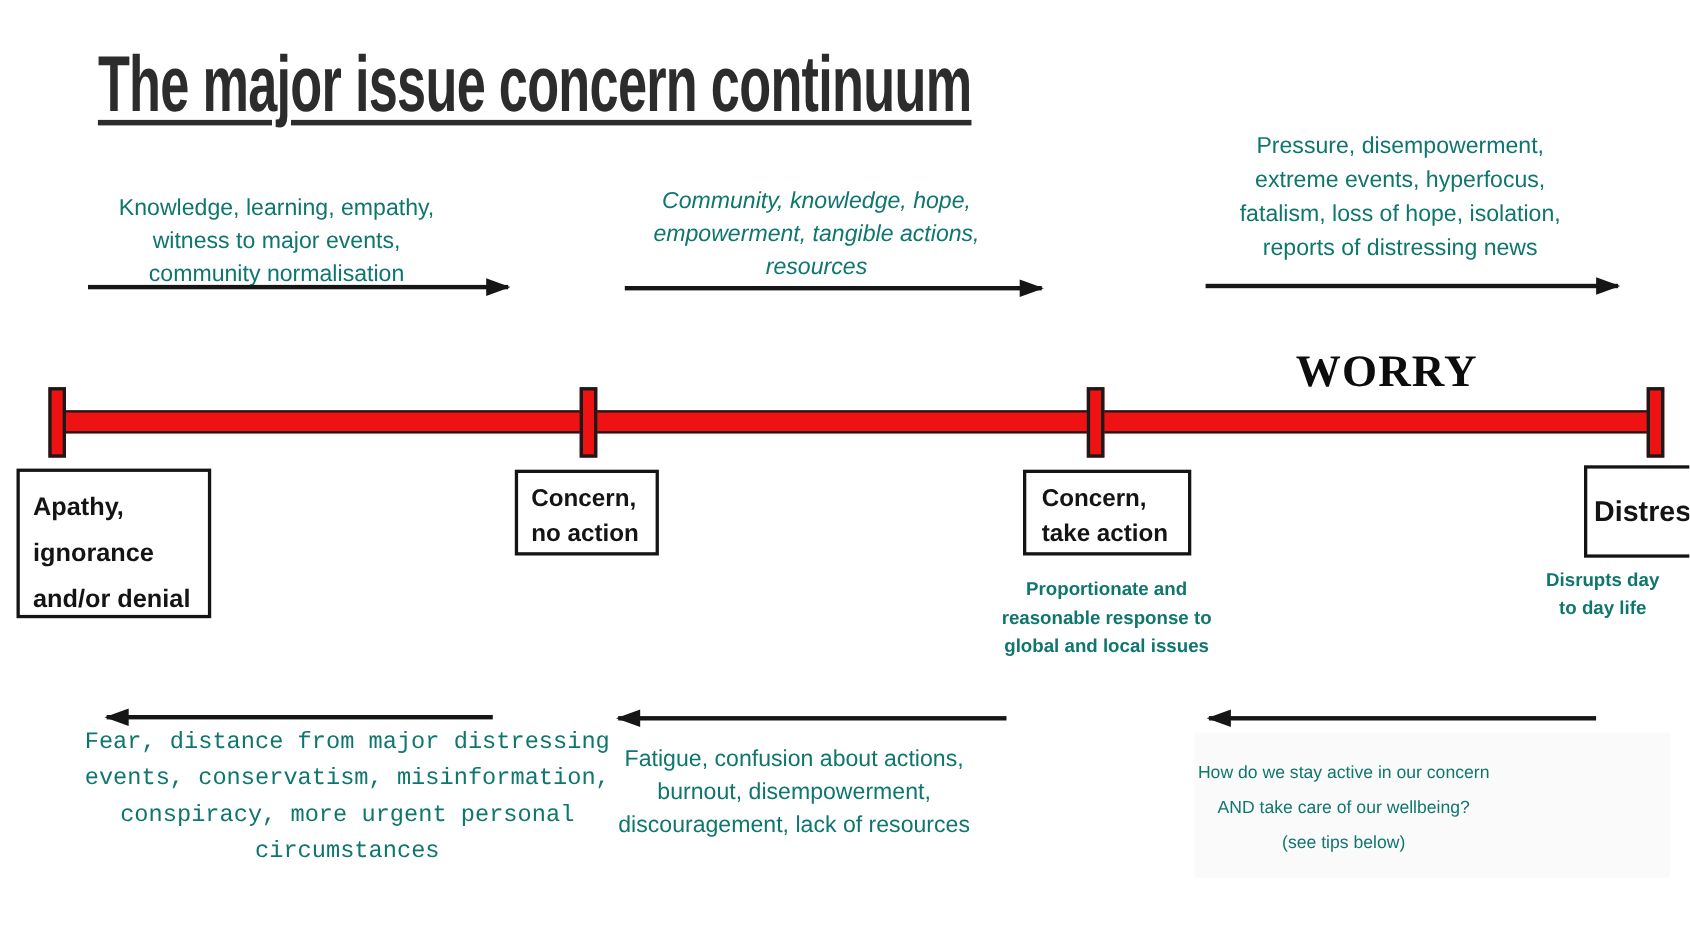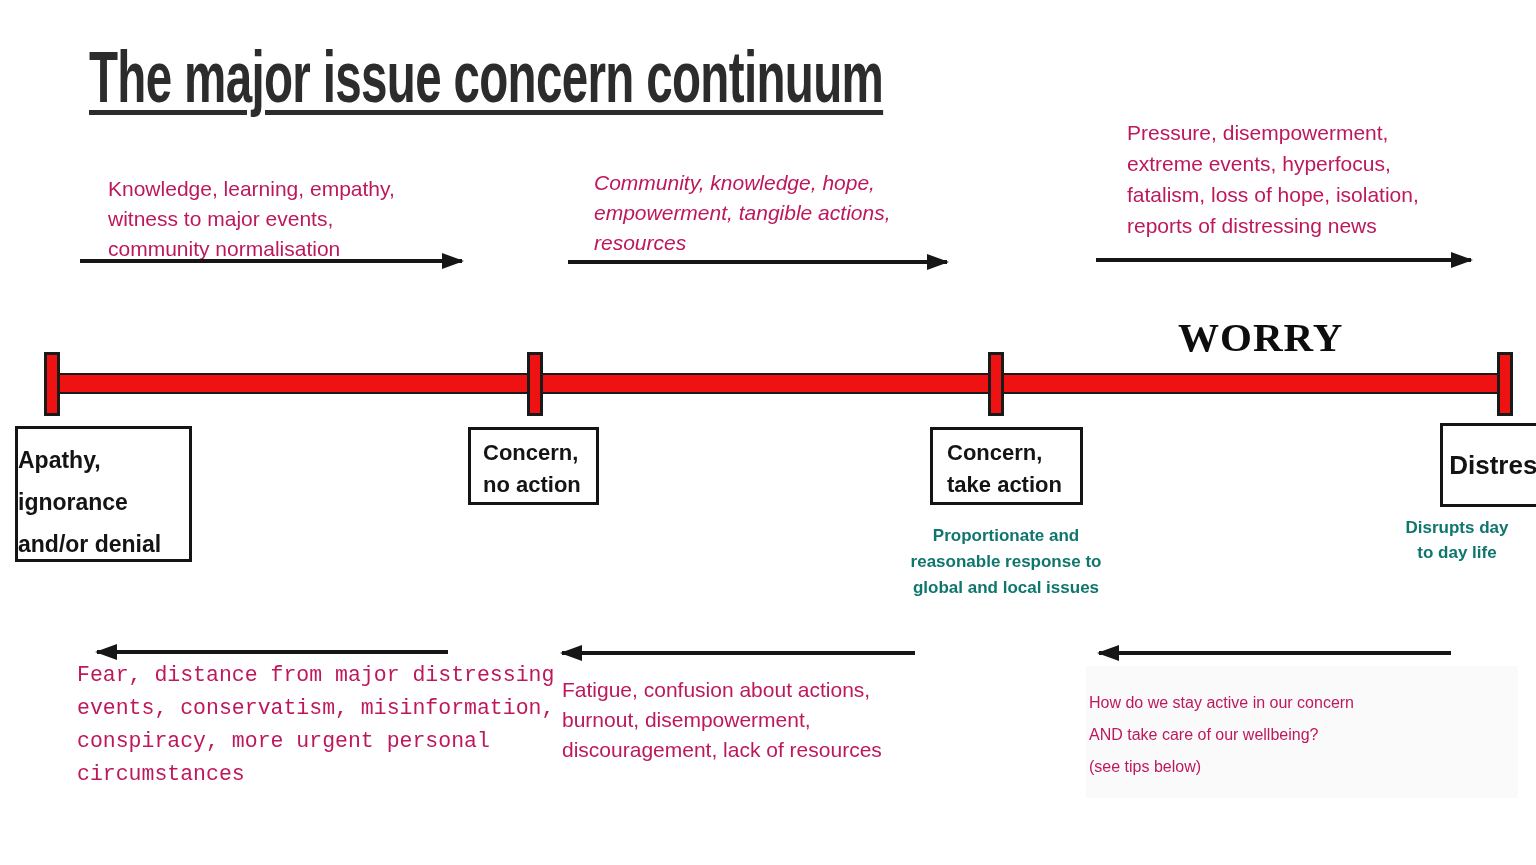--- a/index.html
+++ b/index.html
@@ -32,22 +32,23 @@
     text-decoration: underline;
     text-decoration-thickness: 5px;
     text-underline-offset: 8px;
   }
 
   
   .ann-text {
     position: absolute;
     font-size: 21px;
     line-height: 30px;
-    color: #be185d;
+    color: #0f766e;
     white-space: pre-line;
+    text-align: center;
   }
   .ta1 { left: 108px;  top: 174px; }
   .ta2 { left: 594px;  top: 168px; font-style: italic; }
   .ta3 { left: 1127px; top: 117px; line-height: 31px; }
   .ba1 { left: 77px;   top: 659px; font-size: 21.5px; line-height: 33px; font-family: Liberation Mono, monospace; }
   .ba2 { left: 562px;  top: 675px; line-height: 30px; }
   .ba3 { left: 1089px; top: 687px; font-size: 16px; line-height: 32px; }
 
   
   .arrow {
@@ -123,21 +124,21 @@
   
   .stage-box {
     position: absolute;
     box-sizing: border-box;
     background: #ffffff;
     border: 3px solid #141414;
     color: #141414;
     font-weight: 700;
     white-space: pre-line;
   }
-  .bx1 { left: 15px;  top: 426px; width: 177px; height: 136px; padding: 10px 0; font-size: 23px; line-height: 42px; }
+  .bx1 { left: 15px;  top: 426px; width: 177px; height: 136px; padding: 10px 12px; font-size: 23px; line-height: 42px; }
   .bx2 { left: 468px; top: 427px; width: 131px; height: 78px;  padding: 7px 12px;  font-size: 22px; line-height: 32px; }
   .bx3 { left: 930px; top: 427px; width: 153px; height: 78px;  padding: 7px 14px;  font-size: 22px; line-height: 32px; }
   .bx4 {
     left: 1440px; top: 423px; width: 121px; height: 84px;
     font-size: 26px;
     display: flex; align-items: center; justify-content: center;
     text-align: right;
   }
 
   

